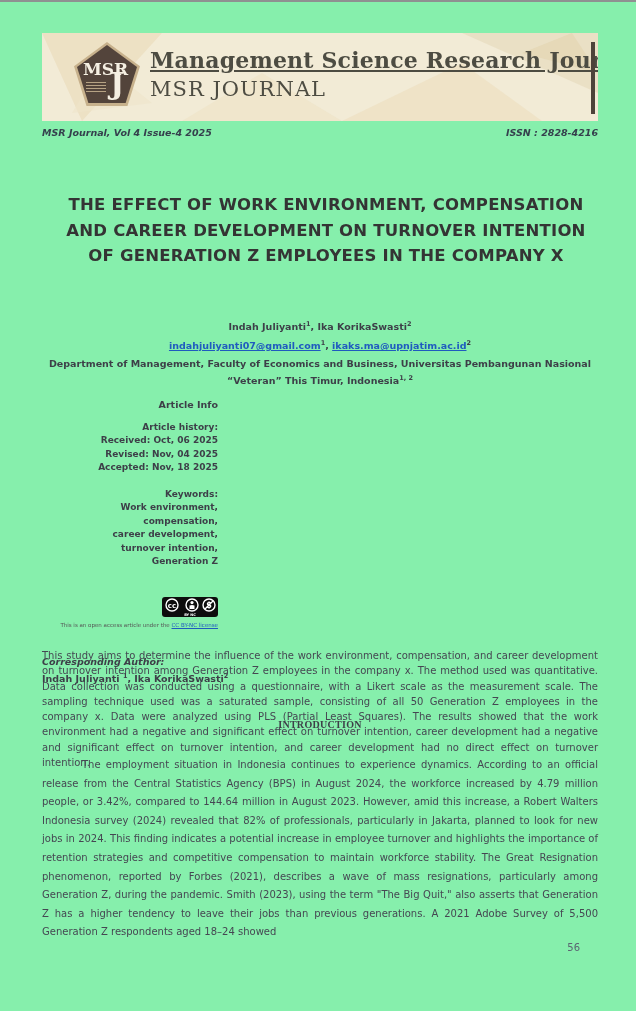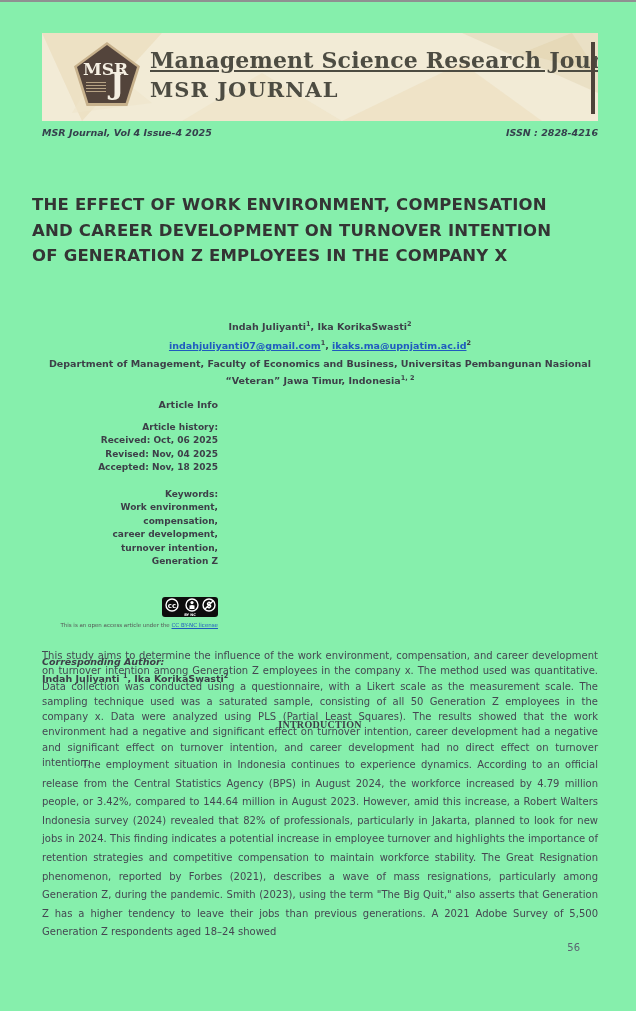--- a/index.html
+++ b/index.html
@@ -55,35 +55,35 @@
   .logo .micro-lines { position:absolute; left:12px; top:40px; width:20px; }
   .logo .micro-lines i { display:block; height:1px; background:#b6a284; margin-bottom:2px; }
 
   .banner-text { position:absolute; left:108px; top:14px; width:440px; }
   .journal-name {
     font-family:"DejaVu Serif", serif; font-weight:bold;
     font-size:22px; color:#4d4c42; text-decoration:underline;
     letter-spacing:0.2px; white-space:nowrap;
   }
   .journal-abbrev {
-    font-family:"DejaVu Serif", serif; font-weight:bold;
+    font-family:"DejaVu Serif", serif; font-weight:normal;
     font-size:21px; color:#4d4c42; margin-top:4px; letter-spacing:1px;
   }
 
   
   .vol-row {
     position:absolute; top:127px; left:42px; width:556px;
     display:flex; justify-content:space-between;
     font-size:9.5px; font-weight:bold; font-style:italic; color:#35404d;
   }
 
   
   .title {
-    position:absolute; top:192px; left:32px; width:540px;
-    text-align:left; font-weight:bold; font-size:16.5px;
+    position:absolute; top:192px; left:56px; width:540px;
+    text-align:center; font-weight:bold; font-size:16.5px;
     line-height:25.5px; color:#343434; letter-spacing:0.2px;
   }
 
   
   .byline {
     position:absolute; top:317px; left:42px; width:556px;
     text-align:center; font-size:9.5px; font-weight:bold; color:#3d3f48;
     line-height:15px;
   }
   .byline sup { font-size:6.5px; }
@@ -188,21 +188,21 @@
 
   <div class="byline">
     <div>
       <span>Indah Juliyanti</span><sup>1</sup><span>, </span><span>Ika KorikaSwasti</span><sup>2</sup>
     </div>
     <div class="emails">
       <a href="#">indahjuliyanti07@gmail.com</a><sup>1</sup><span>, </span><a href="#">ikaks.ma@upnjatim.ac.id</a><sup>2</sup>
     </div>
     <div class="affil">
       <span>Department of Management, Faculty of Economics and Business, Universitas Pembangunan Nasional</span><br>
-      <span>“Veteran” Jawa Timur, Indonesia</span><sup>1, 2</sup>
+      <span>“Veteran” This Timur, Indonesia</span><sup>1, 2</sup>
     </div>
   </div>
 
   <div class="cols">
     <div class="col-left">
       <div class="section-head">Article Info</div>
       <div>Article history:</div>
       <div>Received: Oct, 06 2025</div>
       <div>Revised: Nov, 04 2025</div>
       <div>Accepted: Nov, 18 2025</div>

